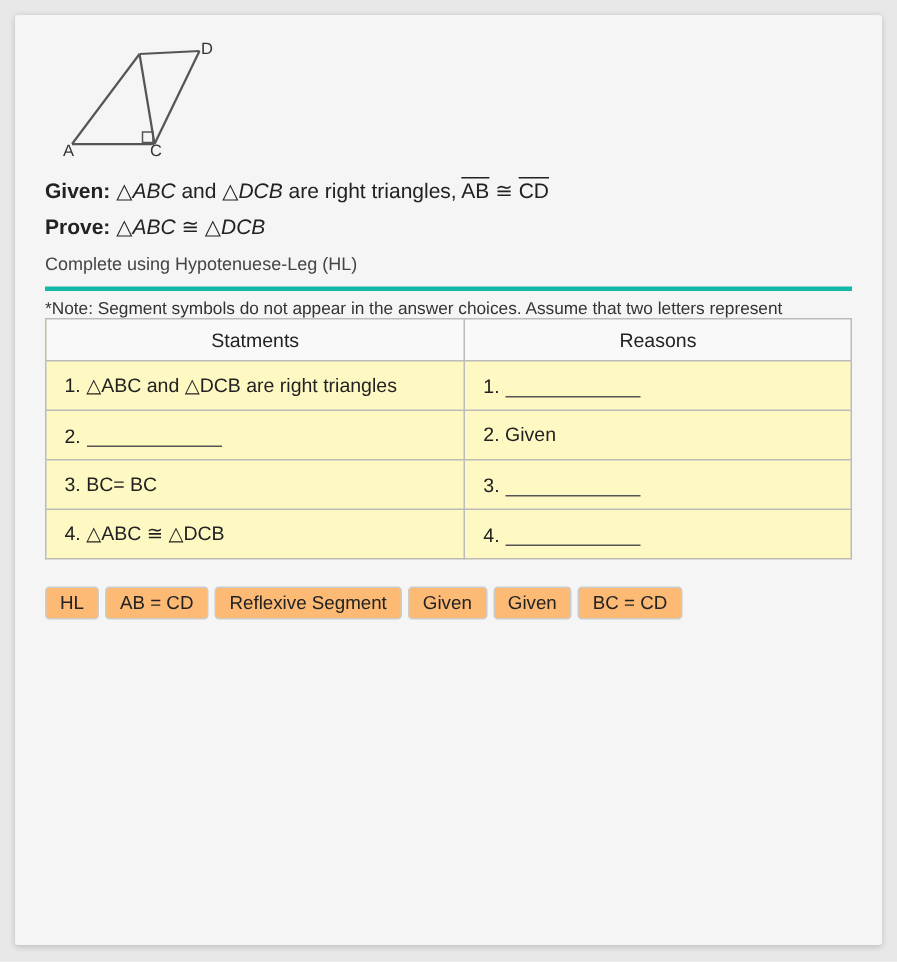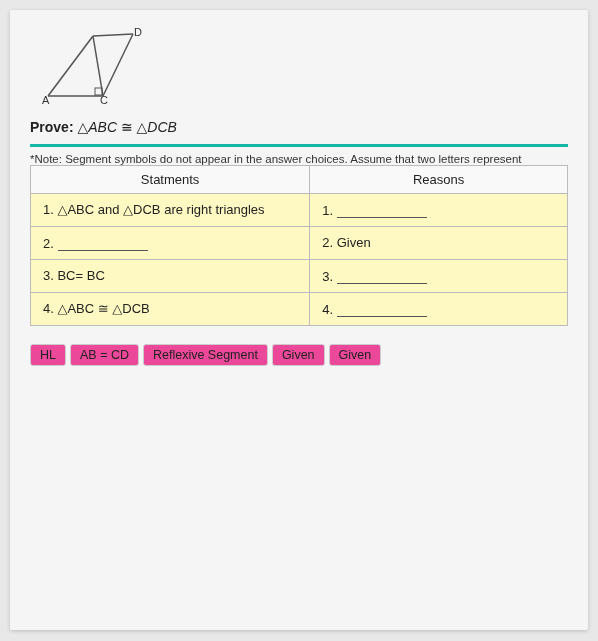--- a/index.html
+++ b/index.html
@@ -99,21 +99,21 @@
       font-size: 13px;
       margin-bottom: 6px;
     }
     .word-bank-items {
       display: flex;
       flex-wrap: wrap;
       gap: 6px 4px;
       align-items: center;
     }
     .word-bank-item {
-      background: #ec4899;
+      background: #fdba74;
       border: 1px solid #ccc;
       border-radius: 3px;
       padding: 3px 9px;
       font-size: 12.5px;
       cursor: pointer;
       white-space: nowrap;
     }
   </style>
 </head>
 <body>
@@ -136,25 +136,33 @@
       <rect x="57" y="62" width="7" height="7" fill="none" stroke="#555" stroke-width="1"></rect>
 
       <text x="4" y="78" font-size="11" fill="#333">A</text>
       <text x="62" y="78" font-size="11" fill="#333">C</text>
       <text x="96" y="10" font-size="11" fill="#333">D</text>
     </svg>
   </div>
 
   <div class="given-section">
     <p>
+      <span class="bold">Given: </span>
+      <span>△<em>ABC</em>  and  △<em>DCB</em>  are right triangles, </span>
+      <span class="overline">AB</span>
+      <span> ≅ </span>
+      <span class="overline">CD</span>
+    </p>
+    <p>
       <span class="bold">Prove: </span>
       <span>△<em>ABC</em> ≅ △<em>DCB</em></span>
     </p>
   </div>
 
+  <p class="complete-note">Complete using Hypotenuese-Leg (HL)</p>
 
   <p class="asterisk-note">*Note: Segment symbols do not appear in the answer choices. Assume that two letters represent</p>
 
   <table>
     <thead>
       <tr>
         <th>Statments</th>
         <th>Reasons</th>
       </tr>
     </thead>
@@ -198,16 +206,17 @@
     </tbody>
   </table>
 
   <div class="word-bank-section">
     <div class="word-bank-items">
       <div class="word-bank-item">HL</div>
       <div class="word-bank-item">AB = CD</div>
       <div class="word-bank-item">Reflexive Segment</div>
       <div class="word-bank-item">Given</div>
       <div class="word-bank-item">Given</div>
+      <div class="word-bank-item">BC = CD</div>
     </div>
   </div>
 
 </div>
 
 </body></html>

